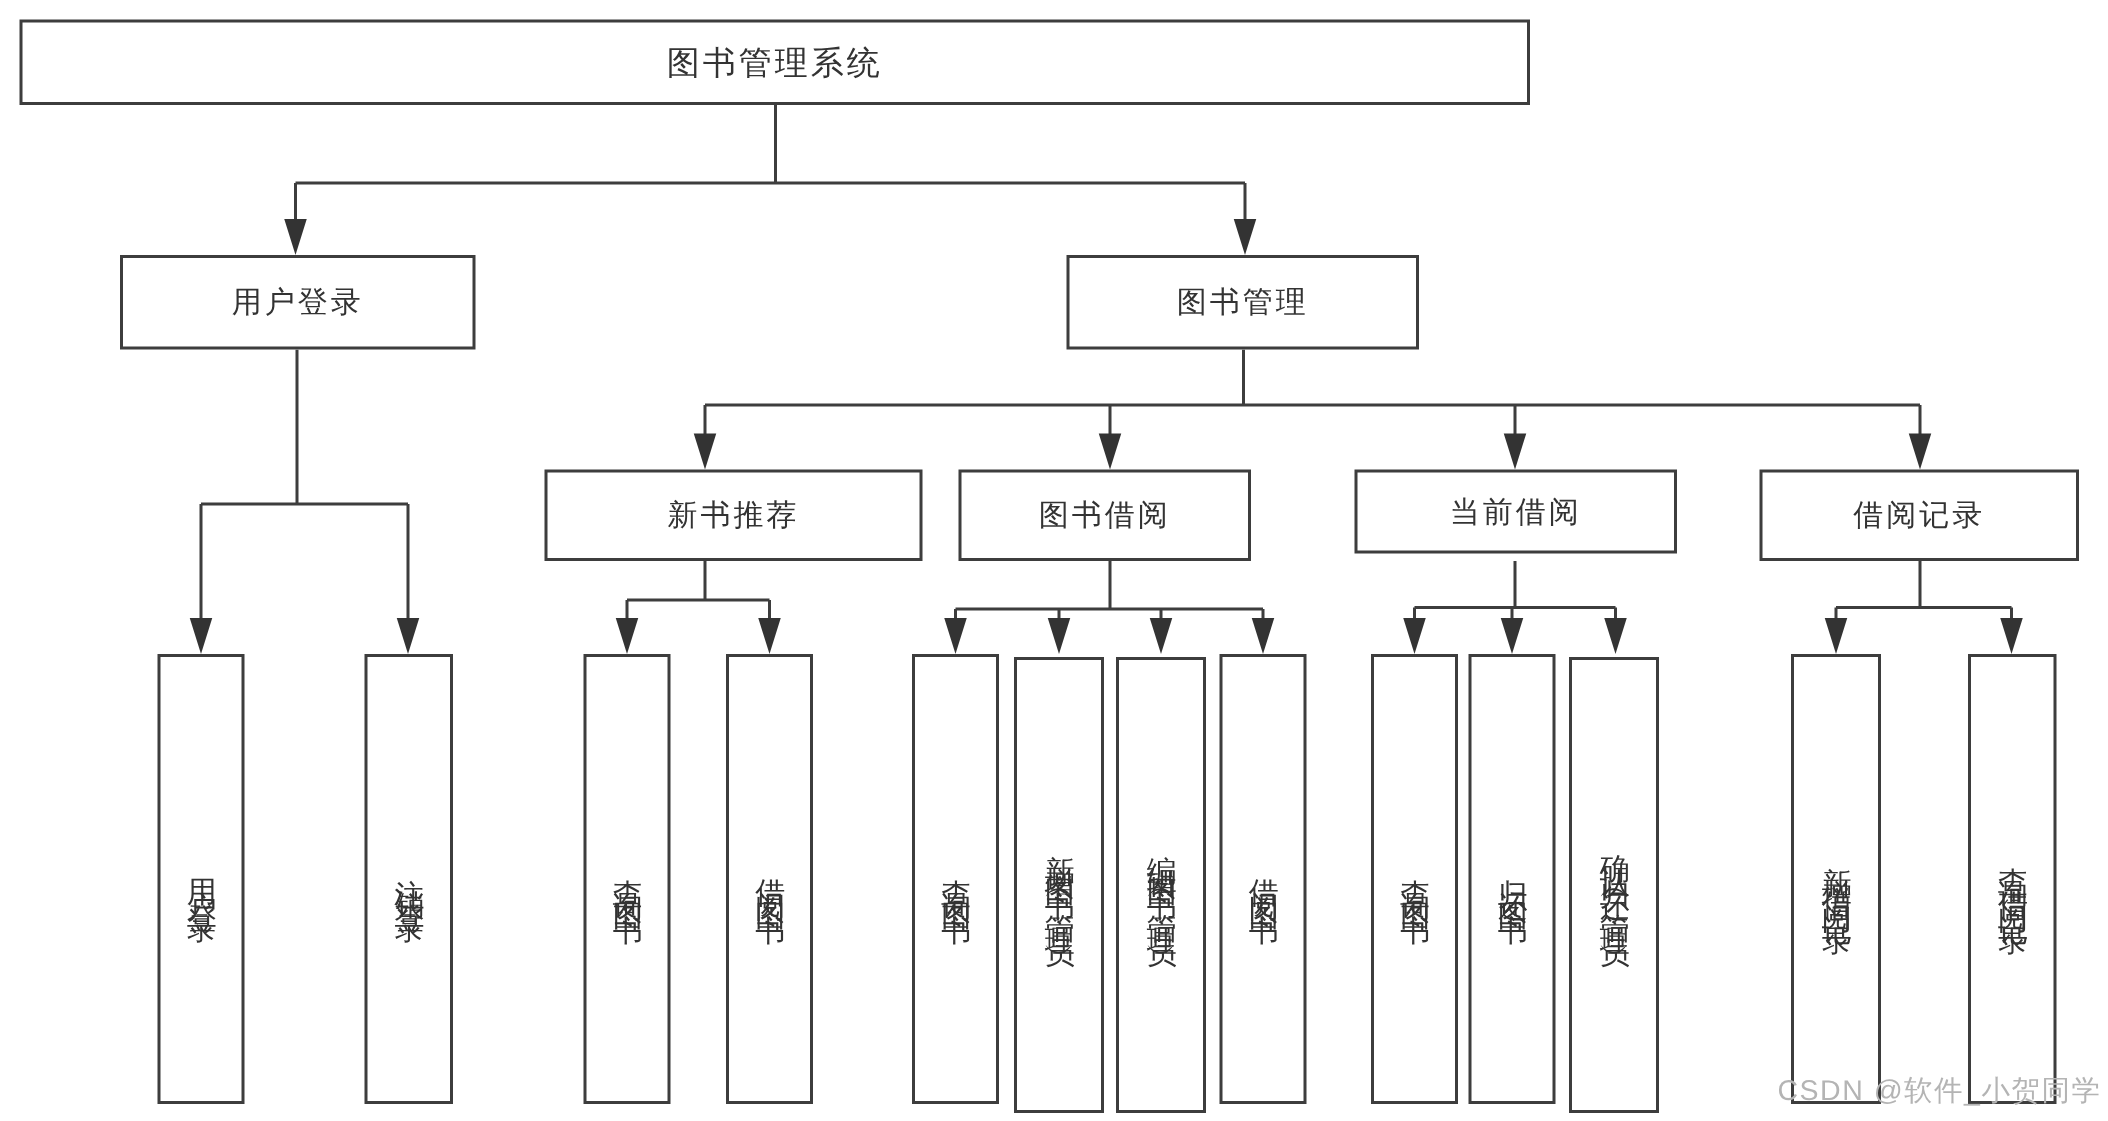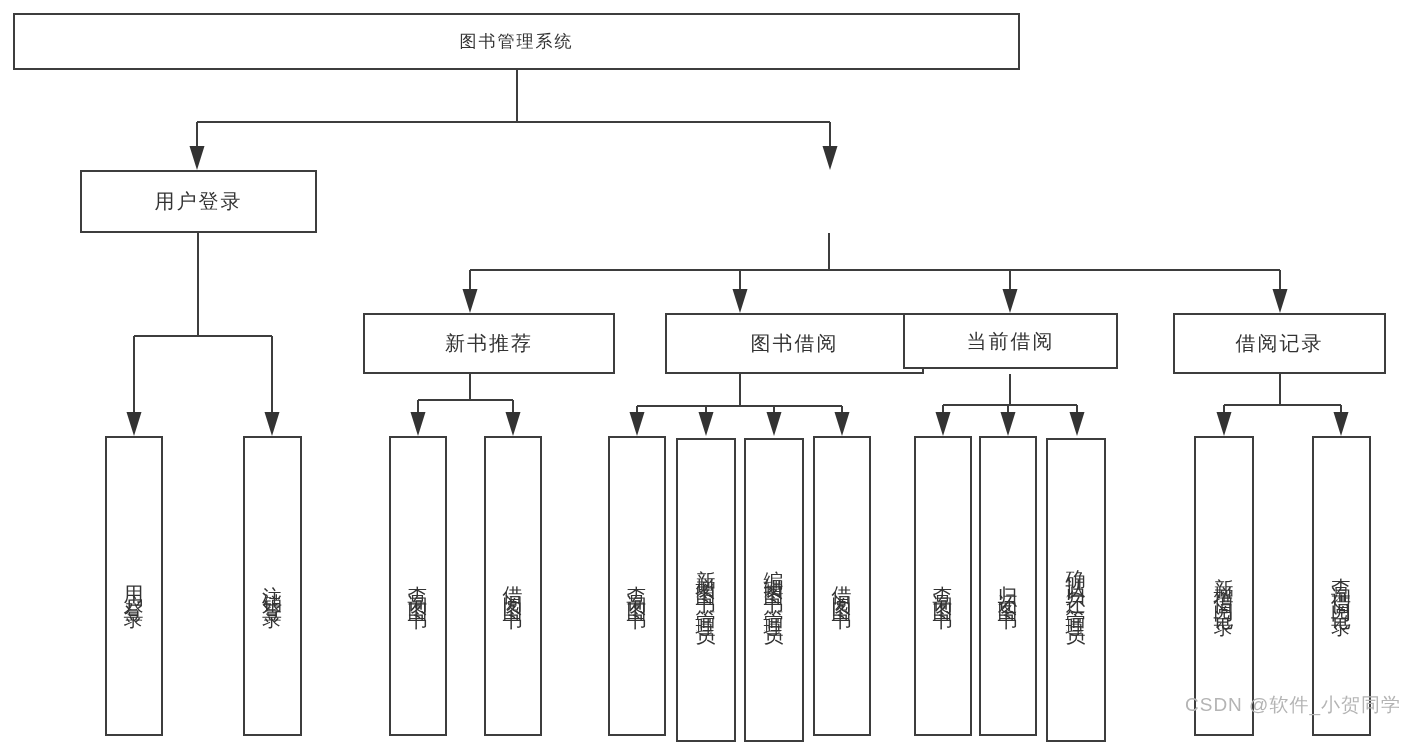--- a/index.html
+++ b/index.html
@@ -31,37 +31,37 @@
     align-items: center;
     justify-content: center;
     z-index: 2;
   }
   .node.h {
     font-size: 20px;
     letter-spacing: 2px;
     white-space: nowrap;
   }
   .node.root {
-    font-size: 17px;
+    font-size: 22px;
     letter-spacing: 2px;
   }
   .node.v {
     writing-mode: vertical-rl;
     text-orientation: mixed;
     font-size: 20px;
     letter-spacing: 8px;
     line-height: 1;
   }
   .node.v span {
     display: block;
   }
   #watermark {
     position: absolute;
     left: 1185px;
-    top: 692px;
+    top: 714px;
     font-size: 19px;
     color: #b4b4b4;
     letter-spacing: 1px;
     white-space: nowrap;
     z-index: 3;
   }
 </style>
 </head>
 <body>
 
@@ -124,25 +124,28 @@
       M1333.5 412 L1348.5 412 L1341 436 Z"></path>
   </svg>
 
   <div class="node h root" style="left:13px; top:13px; width:1007px; height:57px;">
     <span>图书管理系统</span>
   </div>
 
   <div class="node h" style="left:80px; top:170px; width:237px; height:63px;">
     <span>用户登录</span>
   </div>
+  <div class="node h" style="left:711px; top:170px; width:235px; height:63px;">
+    <span>图书管理</span>
+  </div>
 
   <div class="node h" style="left:363px; top:313px; width:252px; height:61px;">
     <span>新书推荐</span>
   </div>
-  <div class="node h" style="left:665px; top:313px; width:259px; height:61px;">
+  <div class="node h" style="left:639px; top:313px; width:195px; height:61px;">
     <span>图书借阅</span>
   </div>
   <div class="node h" style="left:903px; top:313px; width:215px; height:56px;">
     <span>当前借阅</span>
   </div>
   <div class="node h" style="left:1173px; top:313px; width:213px; height:61px;">
     <span>借阅记录</span>
   </div>
 
   <div class="node v" style="left:105px; top:436px; width:58px; height:300px;">

